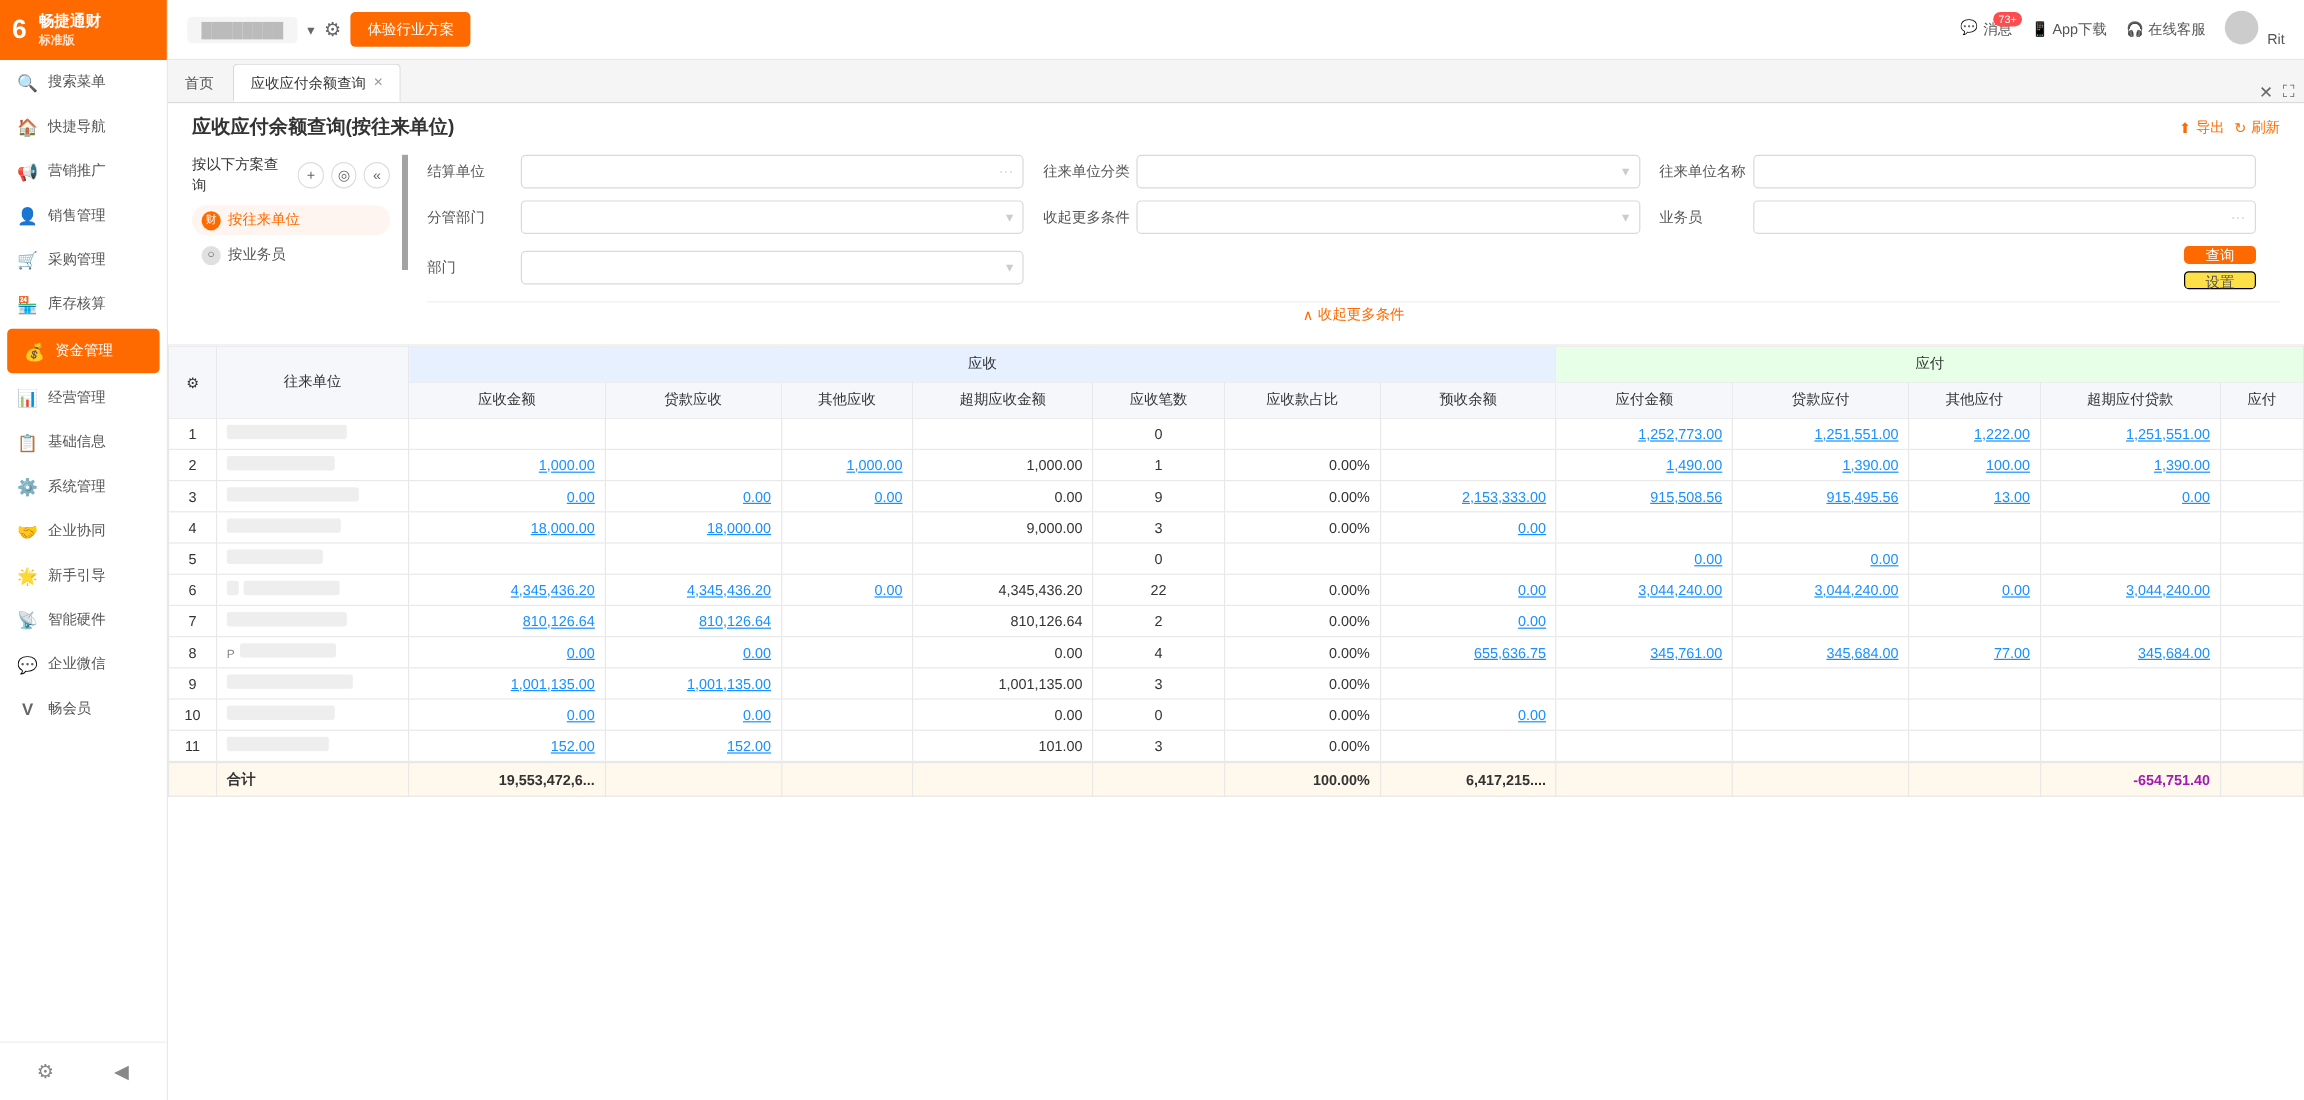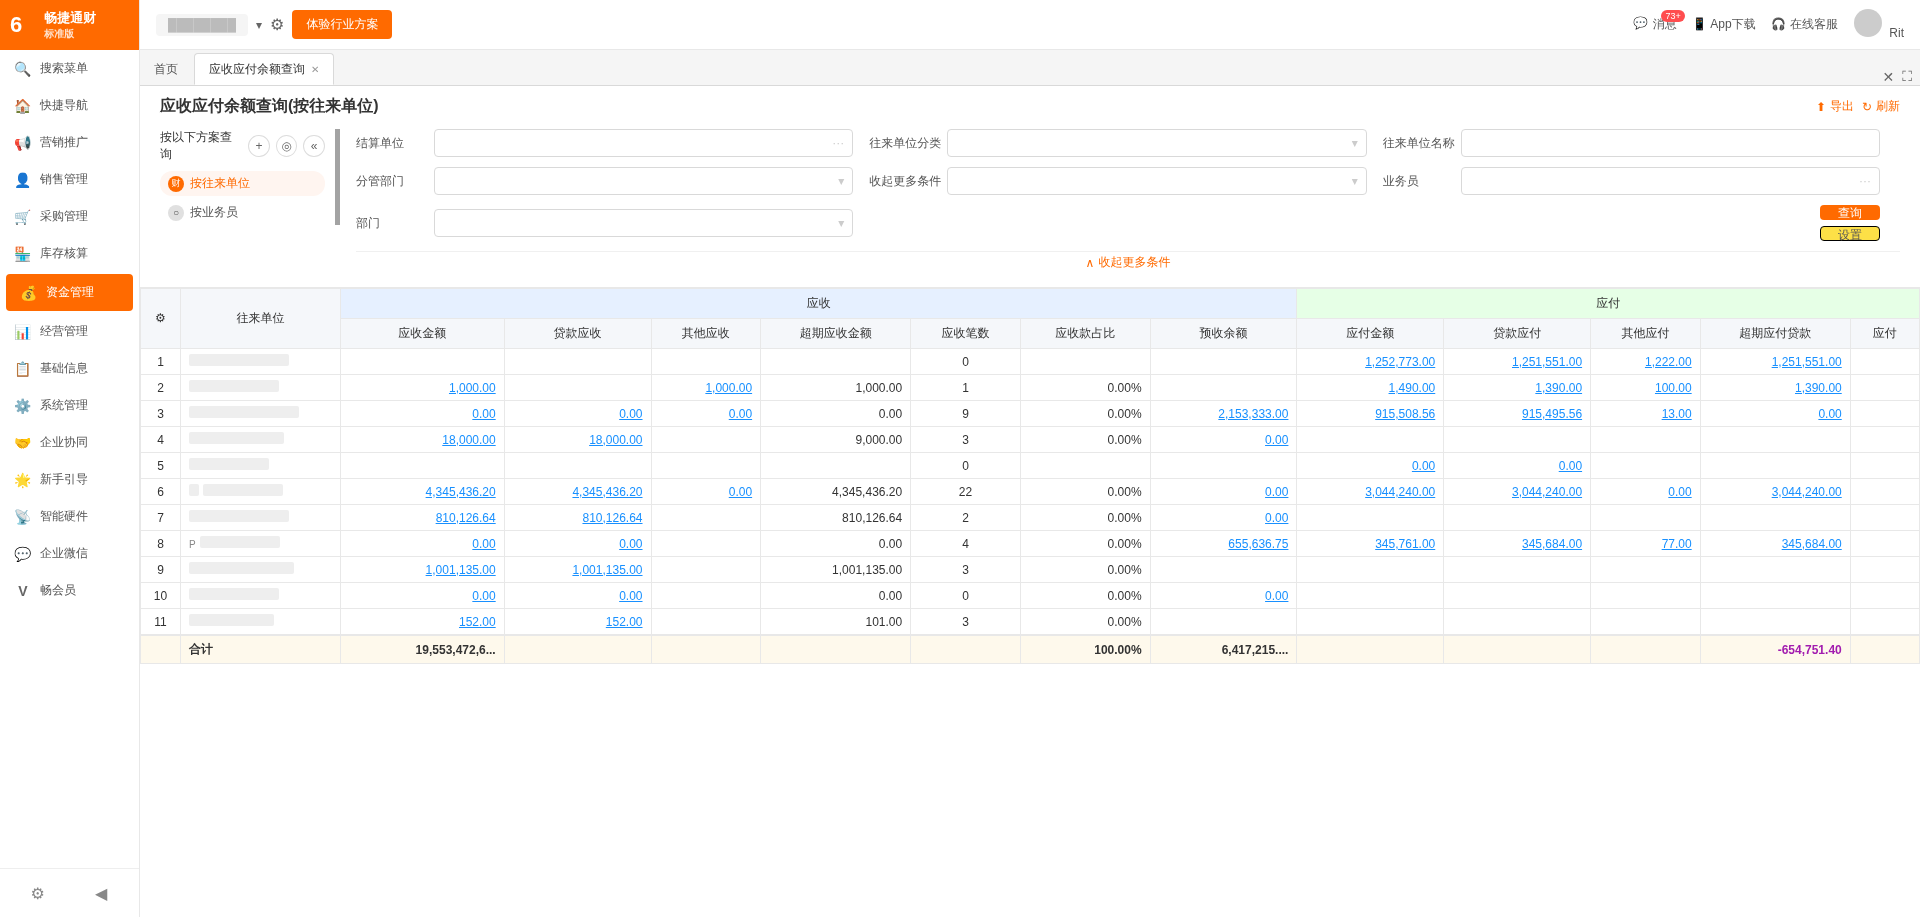--- a/index.html
+++ b/index.html
@@ -55,21 +55,21 @@
 
     .form-grid { display: grid; grid-template-columns: 1fr 1fr 1fr; gap: 10px 16px; padding: 0 20px 10px 0; }
     .form-grid-row { display: flex; align-items: center; gap: 6px; }
     .field-label { color: #555; font-size: 12px; width: 72px; flex-shrink: 0; }
     .field-input { flex: 1; height: 28px; border: 1px solid #d9d9d9; border-radius: 4px; background: #fff; display: flex; align-items: center; justify-content: space-between; padding: 0 8px; font-size: 12px; cursor: pointer; }
     .collapse-btn { border: none; background: none; color: #ff6a00; font-size: 12px; cursor: pointer; display: flex; align-items: center; gap: 4px; }
 
     
     .table-container { flex: 1; overflow: auto; background: #fff; margin: 0; }
     .data-table { width: 100%; border-collapse: collapse; font-size: 12px; }
-    .data-table th { background: #f5f7fa; border: 1px solid #e8e8e8; padding: 6px 8px; text-align: center; color: #333; font-weight: normal; white-space: nowrap; position: sticky; top: 0; z-index: 2; font-family: Liberation Serif, serif; }
+    .data-table th { background: #f5f7fa; border: 1px solid #e8e8e8; padding: 6px 8px; text-align: center; color: #333; font-weight: normal; white-space: nowrap; position: sticky; top: 0; z-index: 2; }
     .data-table td { border: 1px solid #e8e8e8; padding: 5px 8px; text-align: right; white-space: nowrap; color: #333; }
     .data-table td.left { text-align: left; }
     .data-table td.center { text-align: center; }
     .data-table .link-val { color: #1890ff; text-decoration: underline; cursor: pointer; }
     .data-table .link-val.zero { color: #1890ff; }
 
     .table-footer { background: #fef9ec; border-top: 2px solid #e8e8e8; }
     .table-footer td { font-weight: bold; color: #333; }
     .query-btn { width: 60px; height: 15px; border: none; border-radius: 4px; cursor: pointer; font-size: 12px; }
     .query-btn.primary { background: #ff6a00; color: #fff; }
@@ -80,21 +80,21 @@
     .search-top-row { display: flex; align-items: flex-start; gap: 0; }
   </style>
 </head>
 <body>
 
 <div class="app-container">
 
   <div class="sidebar">
     <div class="sidebar-logo">
       <span style="font-size:22px;font-weight:bold;color:#fff;">6</span>
-      <div style="margin-left:22px;">
+      <div style="margin-left:10px;">
         <div style="font-size:13px;font-weight:bold;">畅捷通财</div>
         <div style="font-size:10px;opacity:0.8;">标准版</div>
       </div>
     </div>
     <div class="sidebar-nav">
       <div class="sidebar-item">
         <span class="icon">🔍</span>
         <span>搜索菜单</span>
       </div>
       <div class="sidebar-item">

